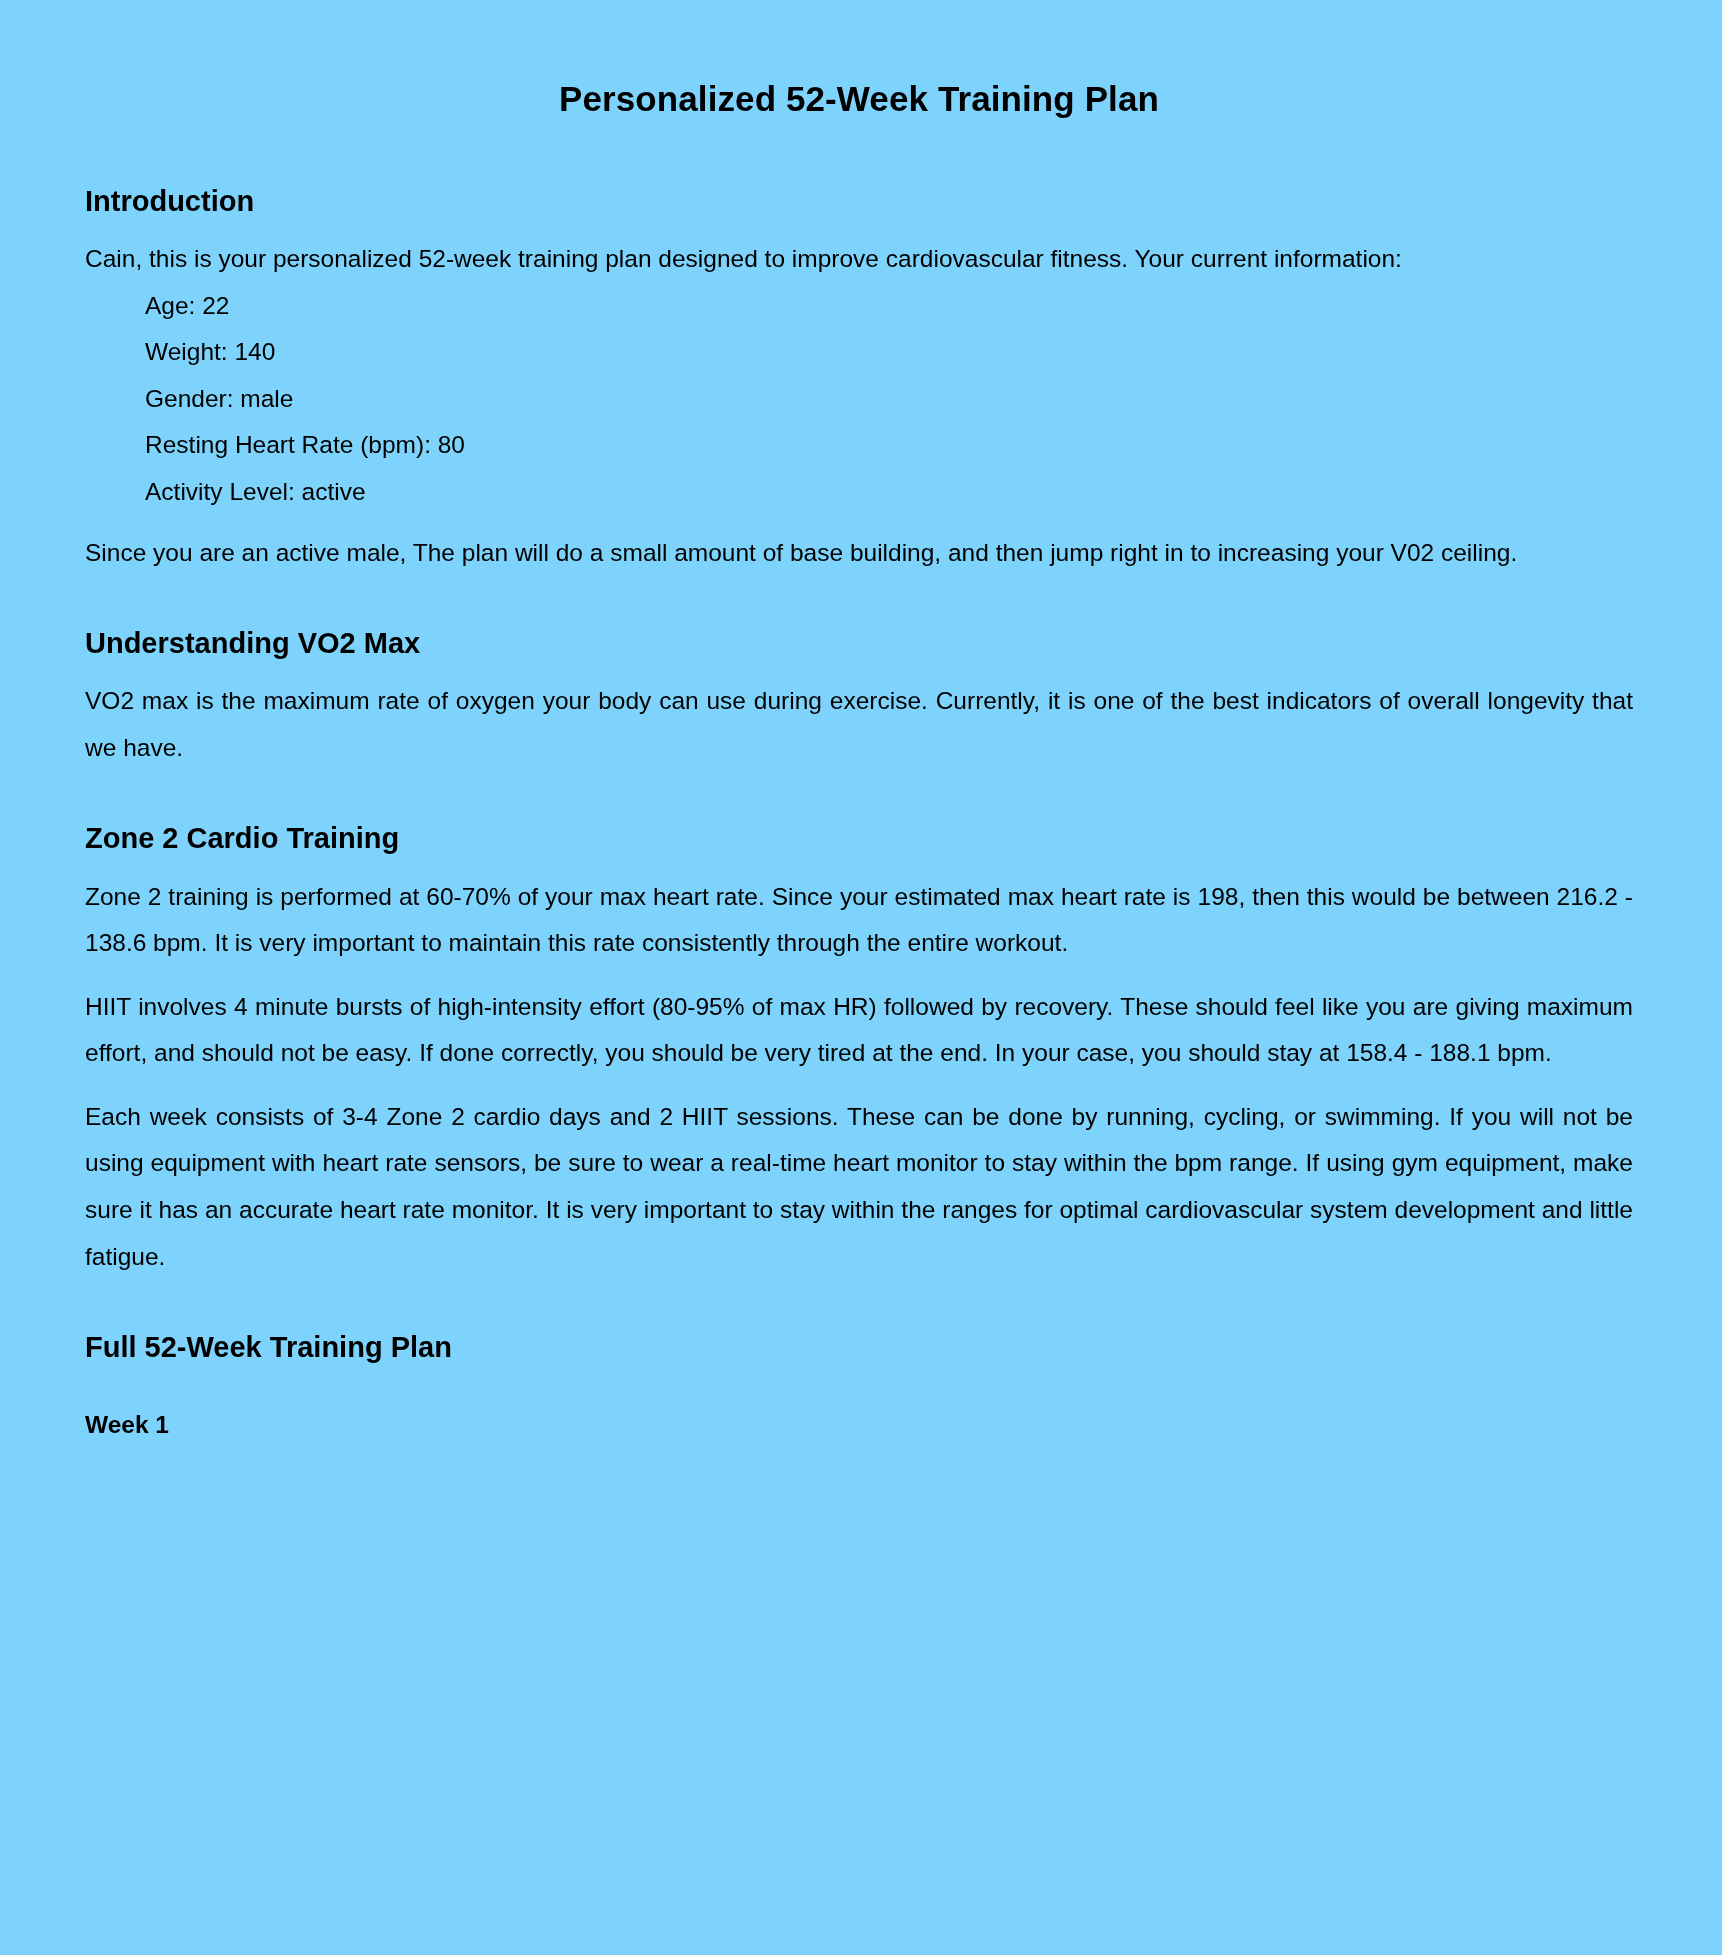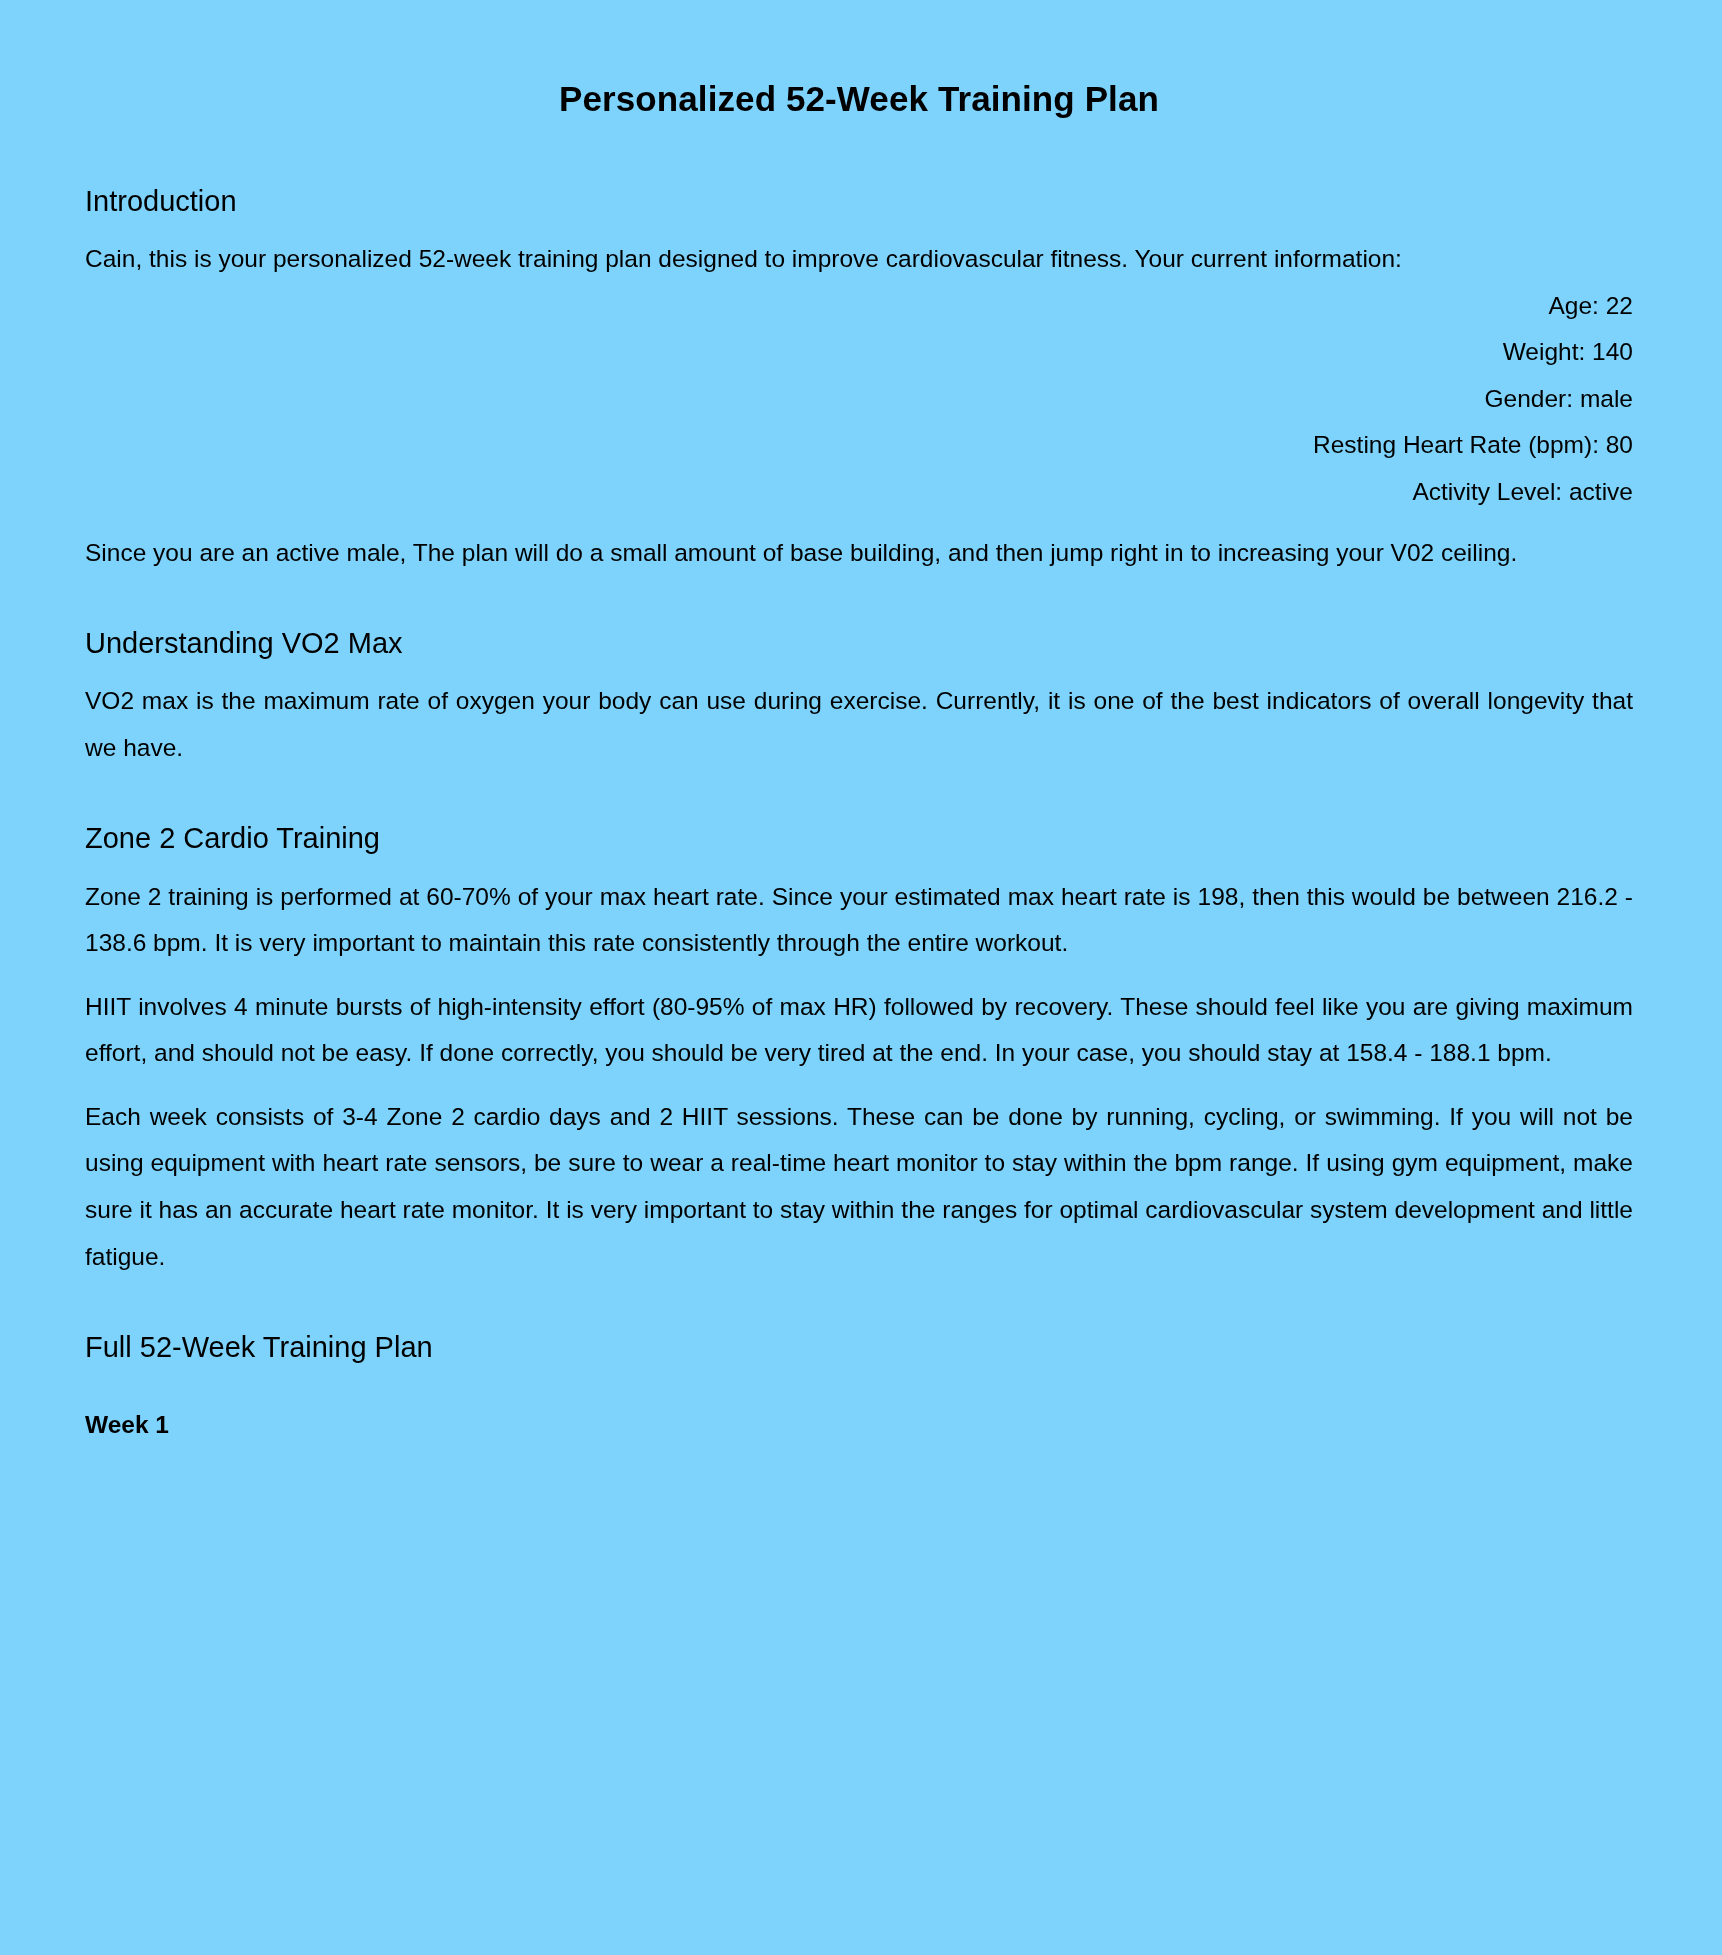--- a/index.html
+++ b/index.html
@@ -31,21 +31,21 @@
     text-align: center;
     font-size: 35px;
     font-weight: bold;
     line-height: 1.2;
     margin: 0;
     padding-top: 78px;
     letter-spacing: 0.1px;
   }
   h2.section-heading {
     font-size: 29px;
-    font-weight: normal;
+    font-weight: bold;
     line-height: 1.25;
     margin: 0;
     padding-top: 49px;
   }
   h2.section-heading.first {
     padding-top: 63px;
   }
   p.body-text {
     font-size: 24.5px;
     line-height: 1.9;
@@ -60,21 +60,20 @@
   ul.info-list {
     list-style: none;
     margin: 0;
     padding: 0;
   }
   ul.info-list li {
     font-size: 24.5px;
     line-height: 1.9;
     padding-left: 60px;
     margin: 0;
-    text-align: right;
   }
   h4.week-heading {
     font-size: 24.5px;
     font-weight: bold;
     line-height: 1.3;
     margin: 0;
     padding-top: 44px;
   }
   .plan-heading {
     padding-top: 52px;

